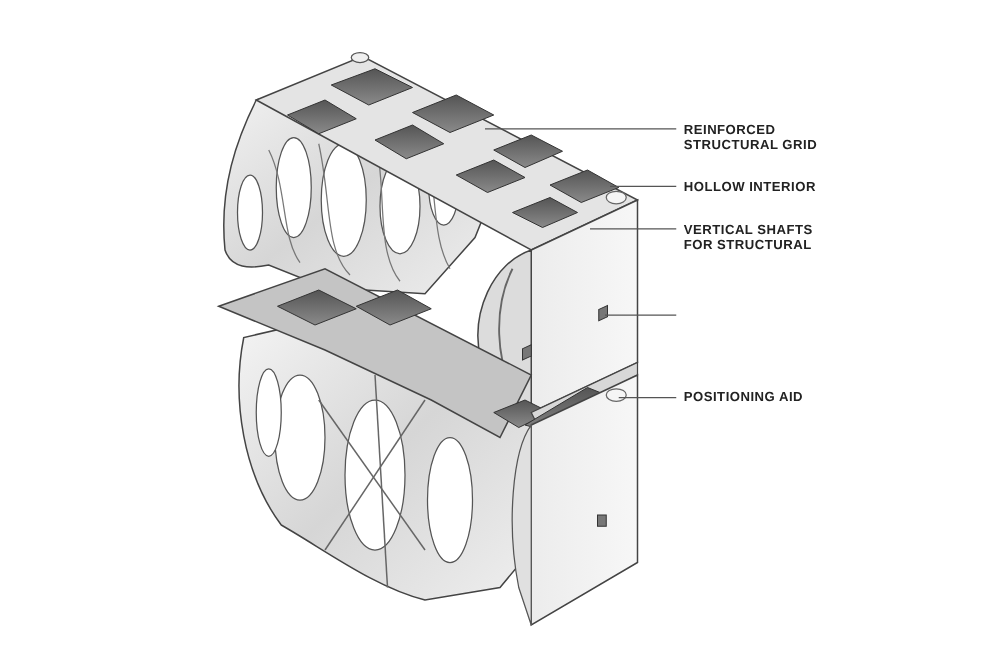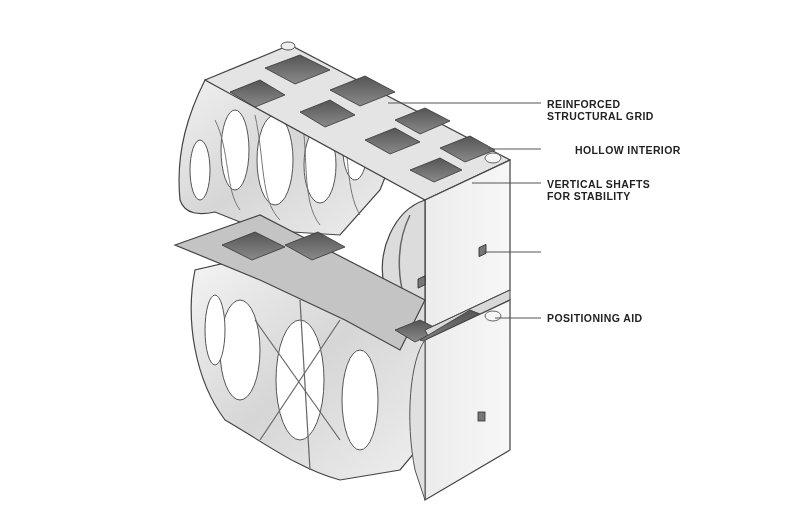--- a/index.html
+++ b/index.html
@@ -109,17 +109,17 @@
       <line x1="388" y1="103" x2="541" y2="103"></line>
       <line x1="488" y1="149" x2="541" y2="149"></line>
       <line x1="472" y1="183" x2="541" y2="183"></line>
       <line x1="484" y1="252" x2="541" y2="252"></line>
       <line x1="495" y1="318" x2="541" y2="318"></line>
     </g>
   </svg>
 
   <div class="label" style="left:547px; top:98px;">REINFORCED
 STRUCTURAL GRID</div>
-  <div class="label" style="left:547px; top:144px;margin-left:28px;">HOLLOW INTERIOR</div>
+  <div class="label" style="left:547px; top:144px;">HOLLOW INTERIOR</div>
   <div class="label" style="left:547px; top:178px;">VERTICAL SHAFTS
-FOR STABILITY</div>
+FOR STRUCTURAL</div>
   <div class="label" style="left:547px; top:312px;">POSITIONING AID</div>
 </div>
 
 </body></html>

